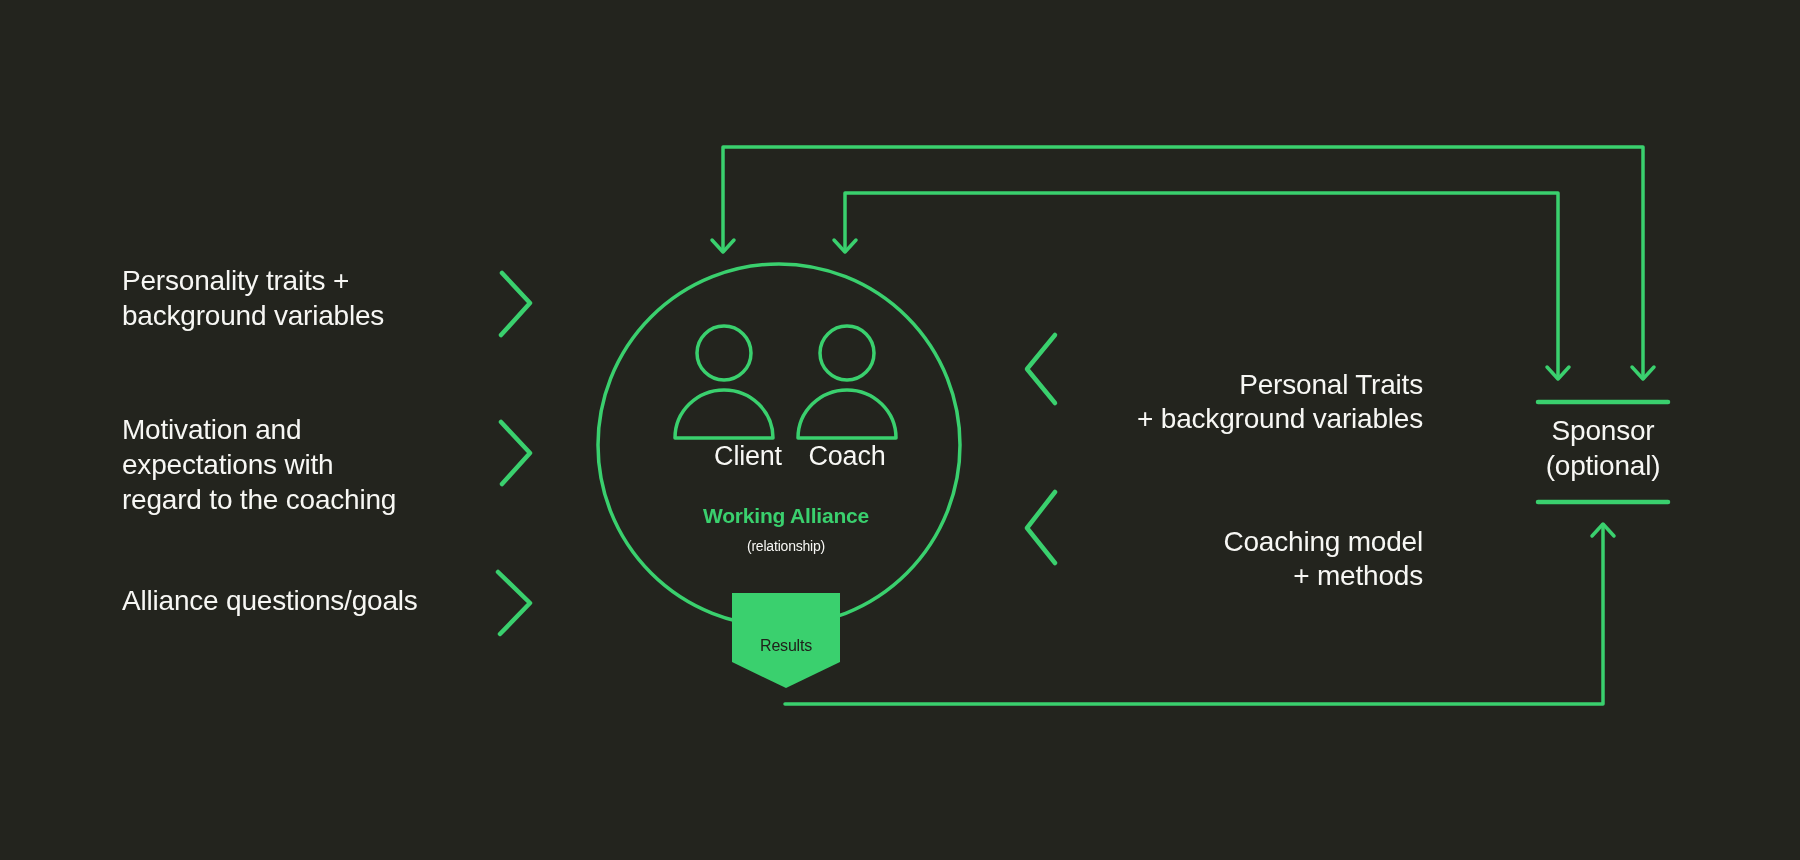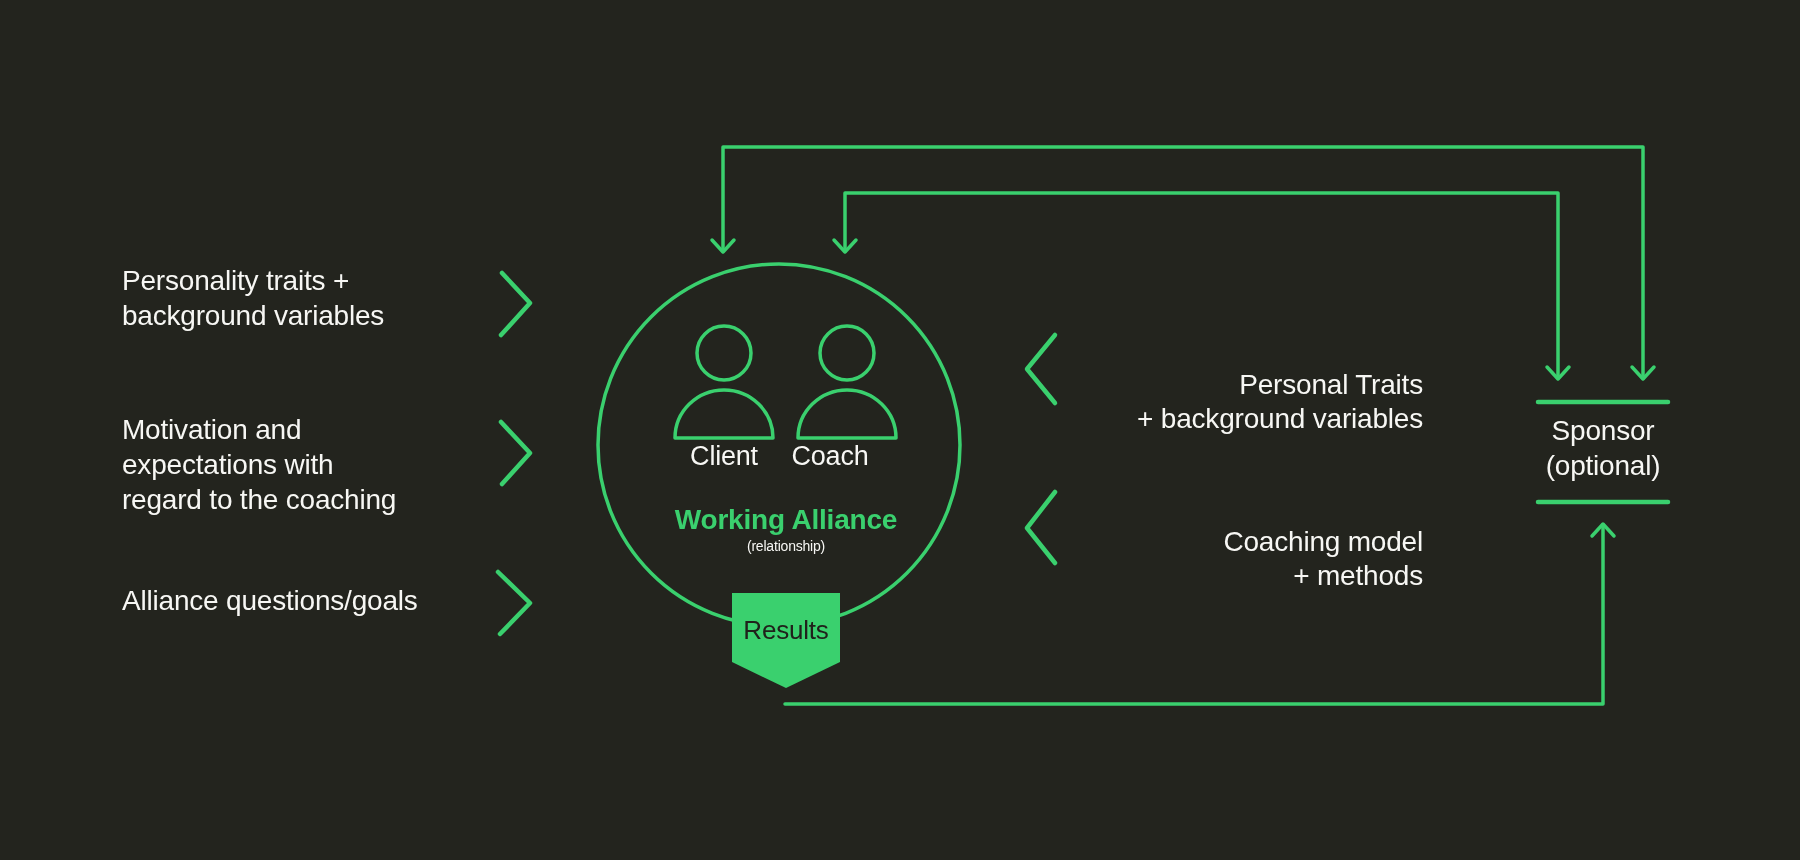--- a/index.html
+++ b/index.html
@@ -17,22 +17,22 @@
   }
   .diagram-svg{position:absolute;left:0;top:0;width:1800px;height:860px;}
   .line{fill:none;stroke:var(--accent);stroke-width:3.5;stroke-linecap:round;stroke-linejoin:round;}
   .thick{stroke-width:4.5;}
   .banner{fill:var(--accent);stroke:none;}
   .label{position:absolute;font-size:28px;line-height:35px;white-space:pre-line;color:var(--text);}
   .label.right{text-align:right;margin-top:32px;}
   .label.centered{transform:translateX(-50%);text-align:center;}
   .small{font-size:14px;line-height:24px;}
   .name-label{position:absolute;font-size:27px;transform:translateX(-50%);}
-  .alliance-title{position:absolute;font-size:28px;font-weight:bold;color:var(--accent);transform:translateX(-50%);white-space:nowrap;}
-  .results-label{position:absolute;font-size:26px;color:var(--banner_text);transform:translateX(-50%);}
+  .alliance-title{position:absolute;font-size:21px;font-weight:bold;color:var(--accent);transform:translateX(-50%);white-space:nowrap;}
+  .results-label{position:absolute;font-size:16px;color:var(--banner_text);transform:translateX(-50%);margin-top:22px;}
   .q-logo{
     position:absolute;left:1703px;top:760px;width:60px;height:70px;
     font-size:62px;font-weight:bold;color:var(--text);
     -webkit-text-stroke:2.5px var(--text);
     font-family:"Liberation Sans", sans-serif;
   }
 </style>
 </head>
 <body>
 
@@ -82,22 +82,22 @@
     <path class="line thick" d="M1055 492 L1027 528 L1055 563"></path>
   </svg>
 
   <div class="label" style="left:122px;top:263px;">Personality traits +
 background  variables</div>
   <div class="label" style="left:122px;top:412px;">Motivation and
 expectations with
 regard to the coaching</div>
   <div class="label" style="left:122px;top:583px;">Alliance questions/goals</div>
 
-  <div class="name-label" style="left:724px;top:441px;text-align:right;">Client</div>
-  <div class="name-label" style="left:830px;top:441px;">Coach</div>
+  <div class="name-label" style="left:748px;top:441px;text-align:right;">Client</div>
+  <div class="name-label" style="left:847px;top:441px;">Coach</div>
   <div class="alliance-title" style="left:786px;top:504px;">Working Alliance</div>
   <div class="label small centered" style="left:786px;top:534px;">(relationship)</div>
   <div class="results-label" style="left:786px;top:615px;">Results</div>
 
   <div class="label right" style="right:377px;top:336px;line-height:34px;">Personal Traits
 + background variables</div>
   <div class="label right" style="right:377px;top:493px;line-height:34px;">Coaching model
 + methods</div>
 
   <div class="label centered" style="left:1603px;top:413px;">Sponsor

